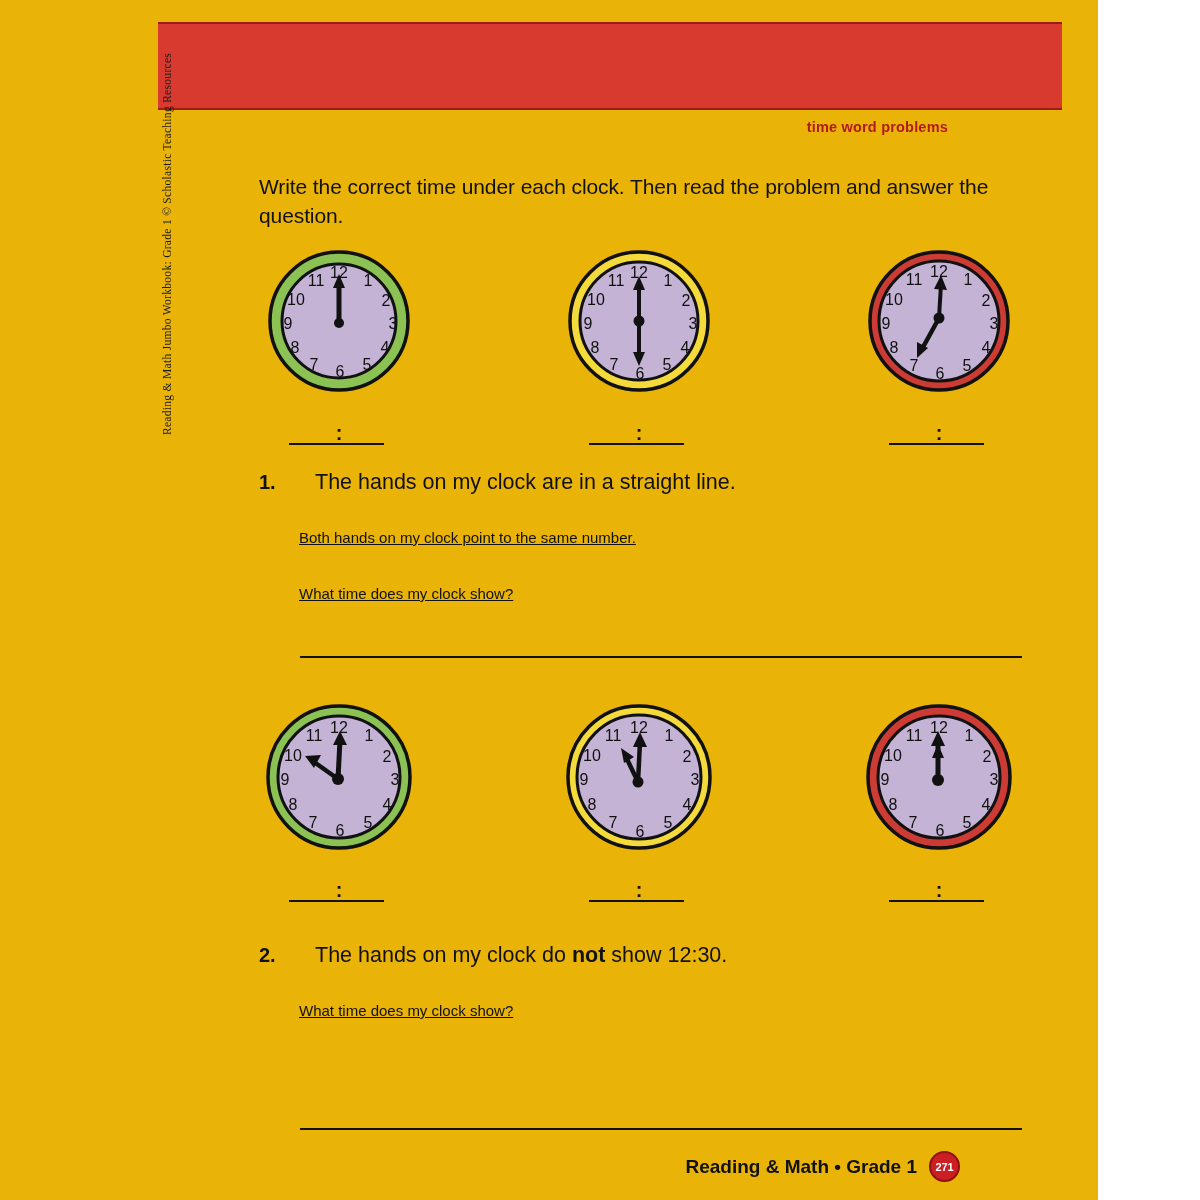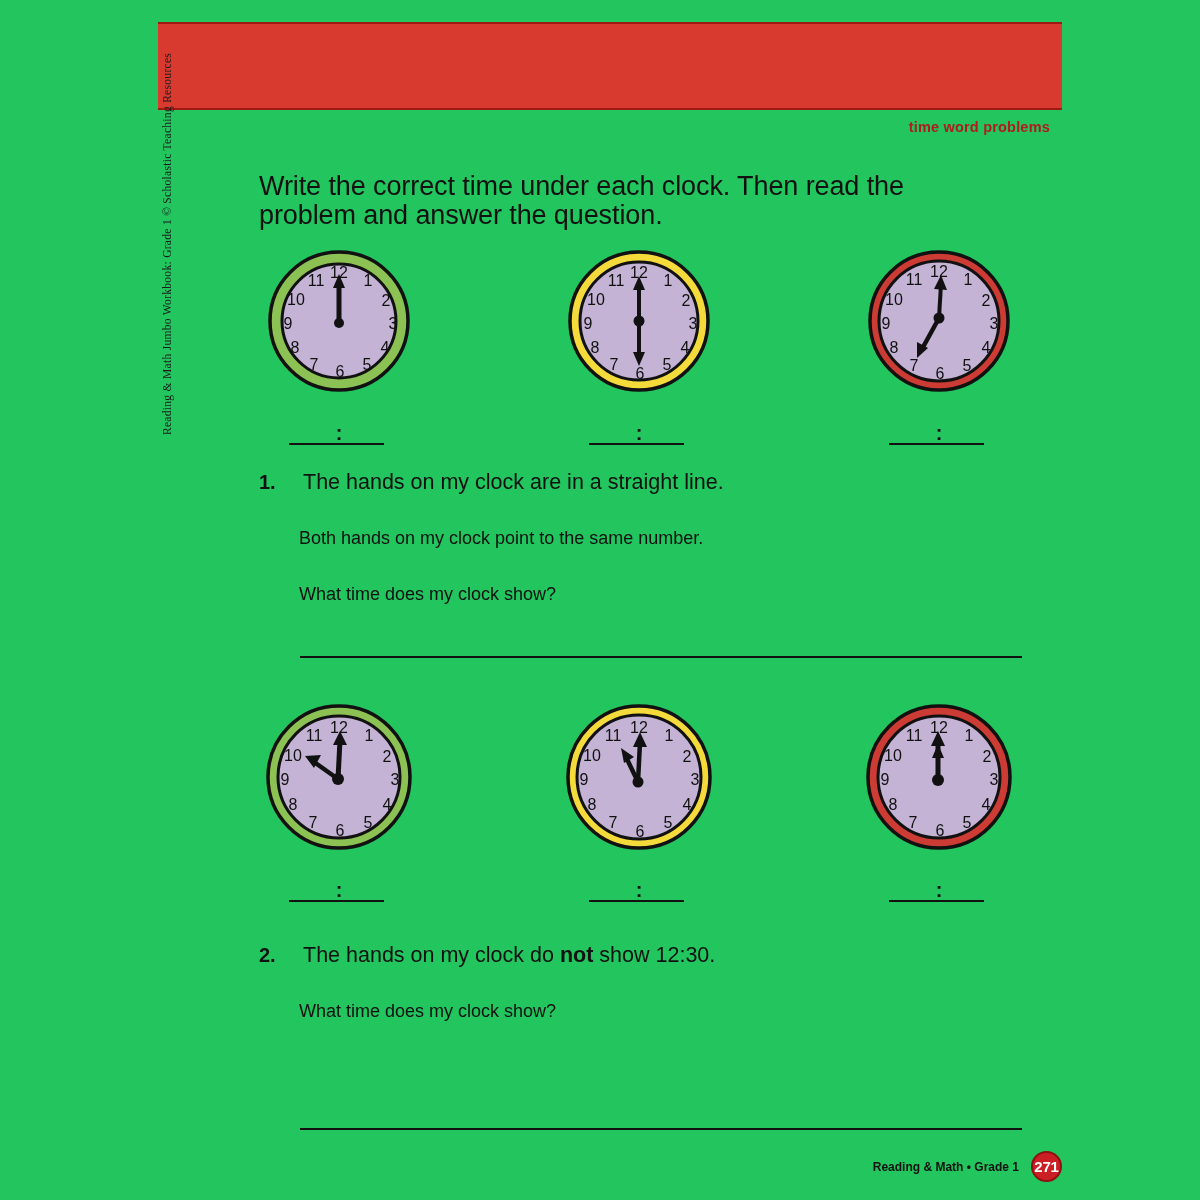--- a/index.html
+++ b/index.html
@@ -7,23 +7,23 @@
   html, body {
     width: 1200px;
     height: 1200px;
     background: #ffffff;
     font-family: "Liberation Sans", sans-serif;
     overflow: hidden;
   }
 
   #page {
     position: relative;
-    width: 1200px;
+    width: 1098px;
     height: 1200px;
-    background: #22c55e;
+    background: #eab308;
   }
 
   
   #header-banner {
     position: absolute;
     left: 158px;
     top: 22px;
     width: 904px;
     height: 88px;
     background: #d93a2f;
@@ -56,21 +56,21 @@
     white-space: nowrap;
     letter-spacing: 0.3px;
   }
 
   
   #instructions {
     position: absolute;
     left: 259px;
     top: 172px;
     width: 740px;
-    font-size: 27px;
+    font-size: 21px;
     line-height: 29px;
     color: #111111;
     letter-spacing: -0.1px;
   }
 
   
   .clock-row {
     position: absolute;
     left: 259px;
     width: 760px;
@@ -142,29 +142,30 @@
   }
   .q-num {
     position: absolute;
     left: 0;
     top: 0;
     width: 30px;
     font-size: 20px;
     font-weight: bold;
     color: #111111;
   }
-  .q-text { display: block; margin-left: 44px; }
+  .q-text { display: block; margin-left: 56px; }
 
   .q-line {
     display: block;
     margin-left: 40px;
     margin-top: 28px;
-    font-size: 18px;
+    font-size: 15px;
     line-height: 28px;
     color: #111111;
+    text-decoration: underline;
   }
   .q-line b { font-weight: bold; }
 
   .answer-rule {
     position: absolute;
     left: 300px;
     width: 722px;
     border-bottom: 2px solid #111111;
   }
   #answer-rule-1 { top: 656px; }
@@ -173,38 +174,38 @@
   
   #footer {
     position: absolute;
     right: 138px;
     bottom: 18px;
     display: flex;
     align-items: center;
     gap: 12px;
   }
   #footer-text {
-    font-size: 12px;
+    font-size: 19px;
     font-weight: bold;
     color: #111111;
     white-space: nowrap;
     text-align: center;
   }
   #page-badge {
     position: relative;
     width: 31px;
     height: 31px;
     border-radius: 50%;
     background: #cc1f23;
     border: 2.5px solid #8f1114;
     display: flex;
     align-items: center;
     justify-content: center;
     color: #ffffff;
-    font-size: 15px;
+    font-size: 11px;
     font-weight: bold;
     letter-spacing: -0.2px;
   }
 </style>
 </head>
 <body>
 
 <div id="page">
 
   <div id="header-banner"></div>

